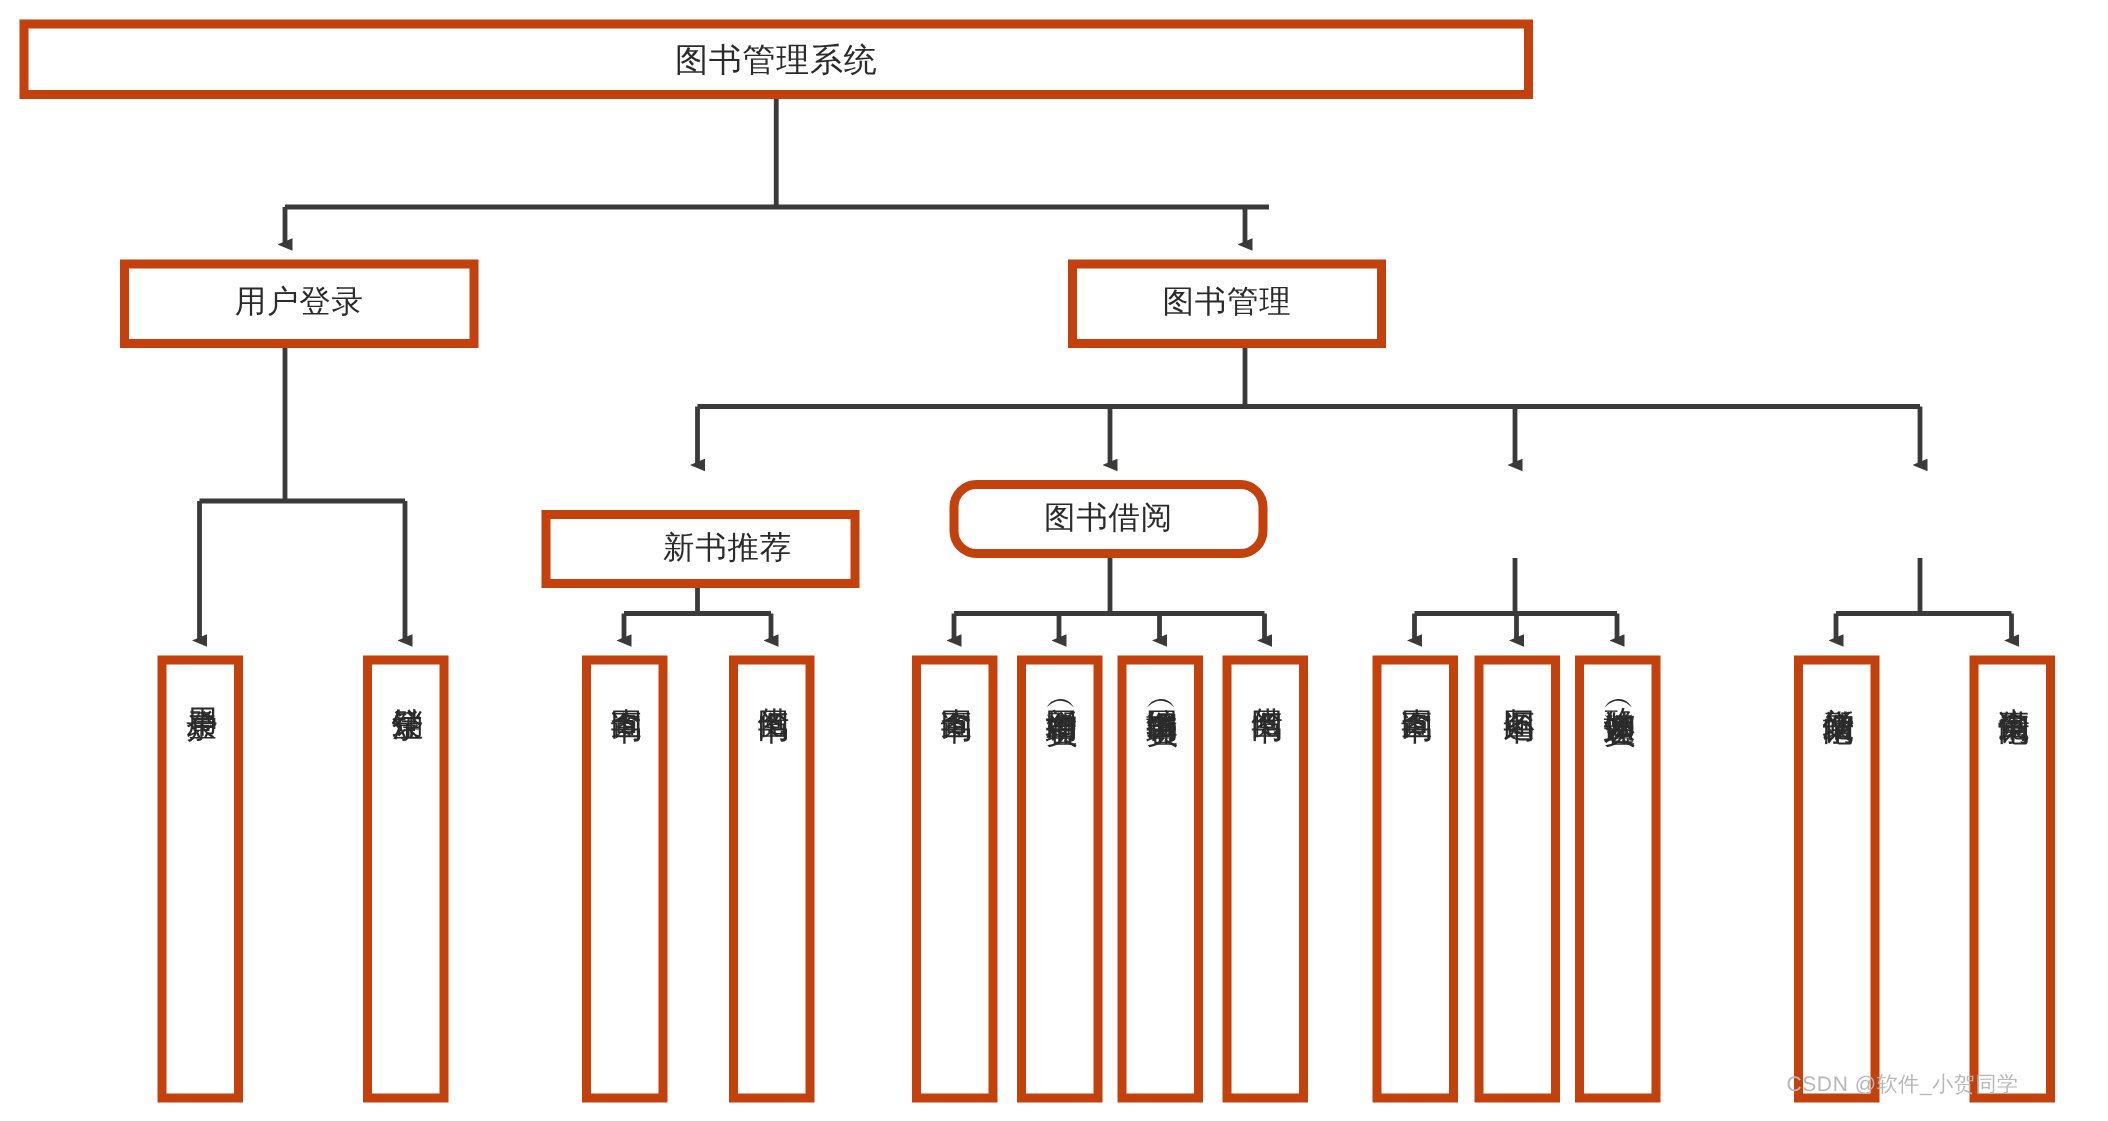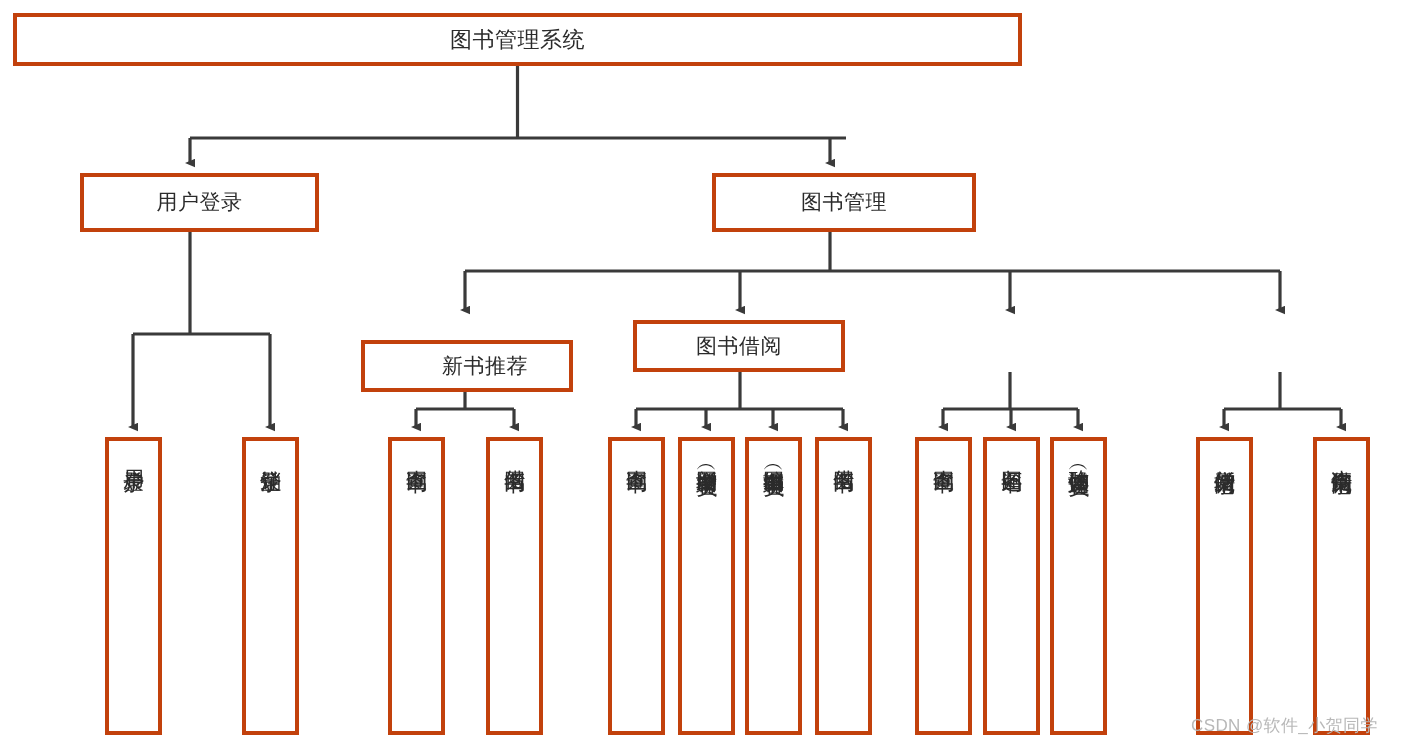--- a/index.html
+++ b/index.html
@@ -22,21 +22,21 @@
     position: absolute;
     left: 0;
     top: 0;
     width: 1405px;
     height: 747px;
   }
   .node {
     position: absolute;
     box-sizing: border-box;
     background: #ffffff;
-    border: 4px solid #c2410c;
+    border: 6px solid #c2410c;
     display: flex;
     align-items: center;
     justify-content: center;
     color: #2b2b2b;
   }
   .node-label {
     display: block;
     text-align: center;
     line-height: 1.18;
     white-space: nowrap;
@@ -59,21 +59,21 @@
     text-orientation: upright;
     font-size: 21px;
     line-height: 1.16;
     letter-spacing: 1px;
     white-space: nowrap;
   }
   #watermark {
     position: absolute;
     left: 1191px;
     top: 714px;
-    font-size: 17px;
+    font-size: 14px;
     color: #b8b8b8;
     white-space: nowrap;
     letter-spacing: 0.4px;
     pointer-events: none;
   }
 </style>
 </head>
 <body>
 
 <div id="diagram-root">
@@ -128,28 +128,28 @@
     </g>
   </svg>
 
   <div class="node root horizontal" style="left:13px; top:13px; width:1009px; height:53px;">
     <span class="node-label">图书管理系统</span>
   </div>
 
   <div class="node horizontal" style="left:80px; top:173px; width:239px; height:59px;">
     <span class="node-label">用户登录</span>
   </div>
-  <div class="node horizontal" style="left:712px; top:173px; width:264px; height:59px;">
+  <div class="node horizontal" style="left:712px; top:173px; width:212px; height:59px;">
     <span class="node-label">图书管理</span>
   </div>
 
   <div class="node horizontal" style="left:361px; top:340px; width:212px; height:52px;padding-left:36px;">
     <span class="node-label">新书推荐</span>
   </div>
-  <div class="node horizontal" style="left:633px; top:320px; width:212px; height:52px;">
+  <div class="node horizontal" style="left:633px; top:320px; width:212px; height:52px;border-radius:18px;">
     <span class="node-label">图书借阅</span>
   </div>
 
   <div class="node vertical" style="left:105px; top:437px; width:57px; height:298px;">
     <span class="node-label">用户登录</span>
   </div>
   <div class="node vertical" style="left:242px; top:437px; width:57px; height:298px;">
     <span class="node-label">注销登录</span>
   </div>
 

